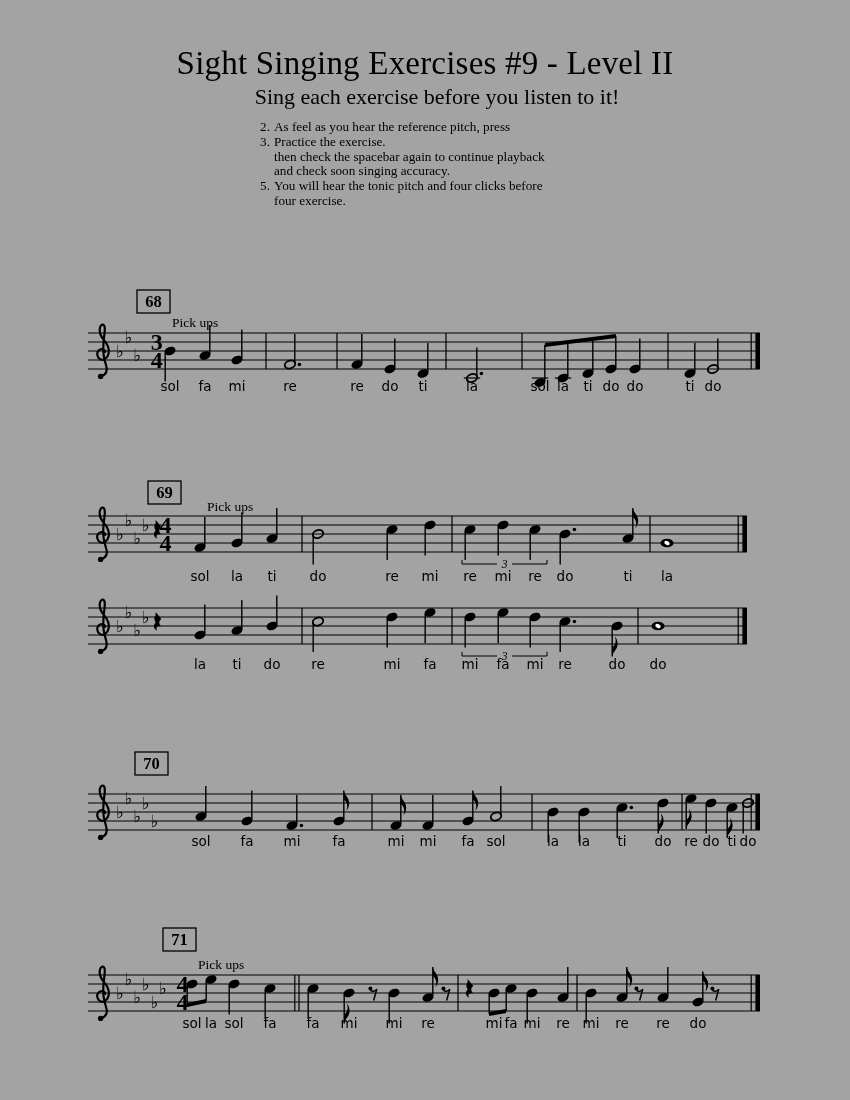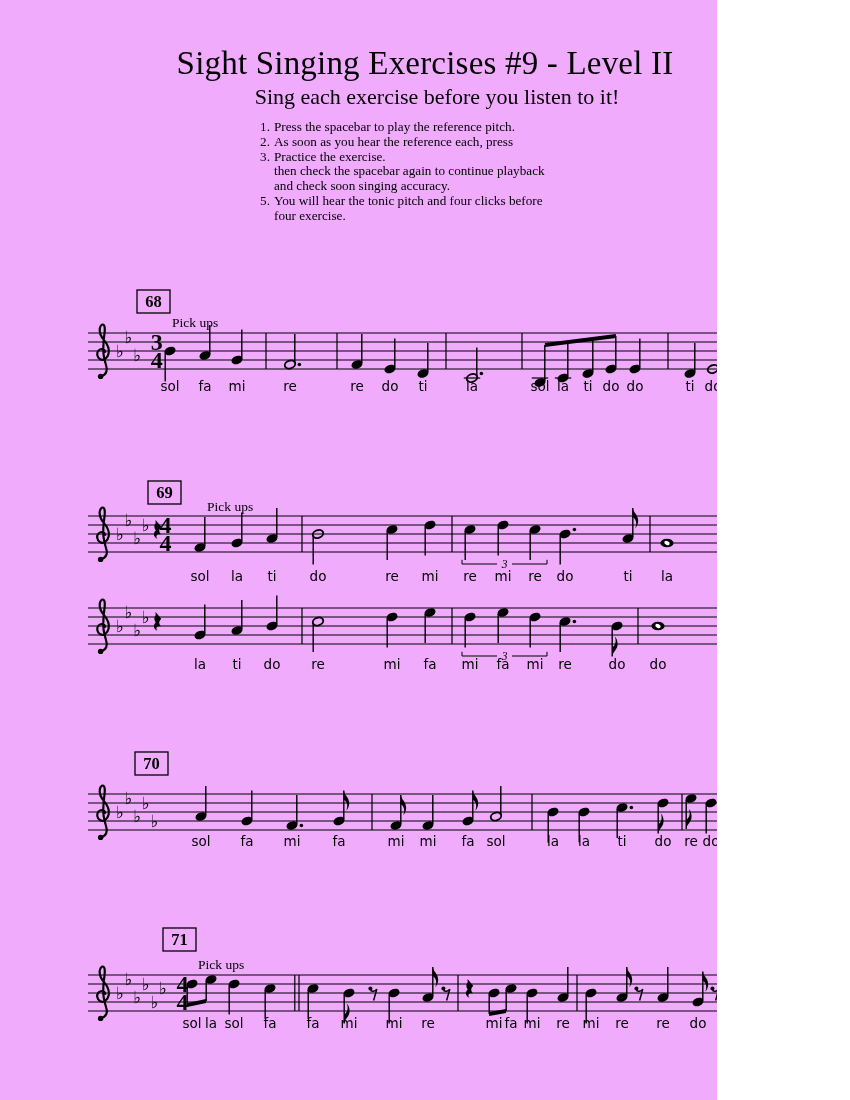--- a/index.html
+++ b/index.html
@@ -1,19 +1,19 @@
 <!DOCTYPE html>
 <html><head>
 <meta charset="utf-8">
 <title>Sight Singing Exercises #9 - Level II</title>
 <style>
   html,body{margin:0;padding:0;}
   body{width:850px;height:1100px;background:#ffffff;position:relative;
        font-family:"Liberation Serif", serif;color:#000;}
-  .page{position:absolute;left:0;top:0;width:717px;height:1100px;background:#f0abfc;overflow:hidden;}
+  .page{position:absolute;left:0;top:0;width:850px;height:1100px;background:#a3a3a3;overflow:hidden;}
   .title{position:absolute;top:45px;left:0;width:850px;text-align:center;
          font-size:33px;font-weight:400;letter-spacing:.2px;}
   .subtitle{position:absolute;top:84px;left:0;width:850px;text-align:center;
             font-size:22px;font-weight:400;padding-left:12px;}
   .instructions{position:absolute;left:253px;top:120px;font-size:13.2px;line-height:14.8px;}
   .instr-line{white-space:nowrap;}
   .instr-num{display:inline-block;width:17px;text-align:right;margin-right:4px;}
   svg text{user-select:none;}
   .lyr{font-family:"DejaVu Sans", sans-serif;font-size:13.5px;}
   .flat{font-family:"DejaVu Sans", sans-serif;font-size:17px;}
@@ -22,22 +22,21 @@
   .pickup{font-family:"Liberation Serif", serif;font-size:13.5px;}
   .trip{font-family:"Liberation Serif", serif;font-style:italic;font-size:11.5px;}
 </style>
 </head>
 <body>
 
 <div class="page">
   <div class="title">Sight Singing Exercises #9 - Level II</div>
   <div class="subtitle">Sing each exercise before you listen to it!</div>
   <div class="instructions" id="instructions">
-      <div class="instr-line"><span class="instr-num">1.</span><span>Press the spacebar to play the reference pitch.</span></div>
-      <div class="instr-line"><span class="instr-num">2.</span><span>As soon as you hear the reference each, press</span></div>
+      <div class="instr-line"><span class="instr-num">2.</span><span>As feel as you hear the reference pitch, press</span></div>
       <div class="instr-line"><span class="instr-num">3.</span><span>Practice the exercise.</span></div>
       <div class="instr-line"><span class="instr-num"></span><span>then check the spacebar again to continue playback</span></div>
       <div class="instr-line"><span class="instr-num"></span><span>and check soon singing accuracy.</span></div>
       <div class="instr-line"><span class="instr-num">5.</span><span>You will hear the tonic pitch and four clicks before</span></div>
       <div class="instr-line"><span class="instr-num"></span><span>four exercise.</span></div>
     </div>
   <svg id="score" width="850" height="1100" viewBox="0 0 850 1100" style="position:absolute;left:0;top:0;">
       <g>
         <line x1="88" y1="333" x2="760" y2="333" stroke="#000000" stroke-width="1.1"></line>
         <line x1="88" y1="342" x2="760" y2="342" stroke="#000000" stroke-width="1.1"></line>

